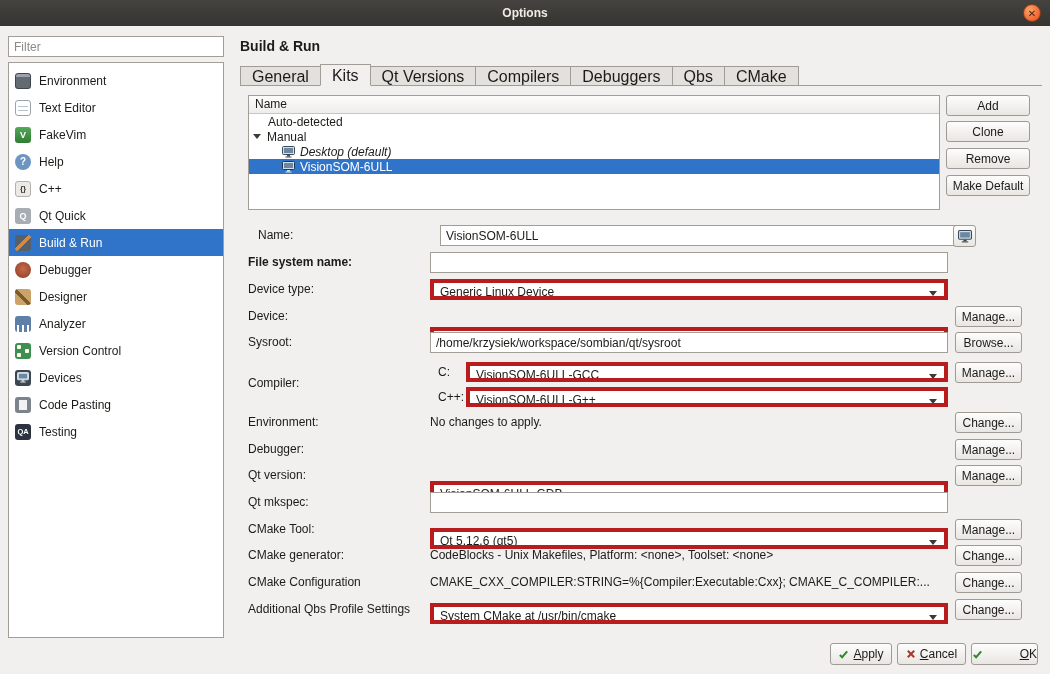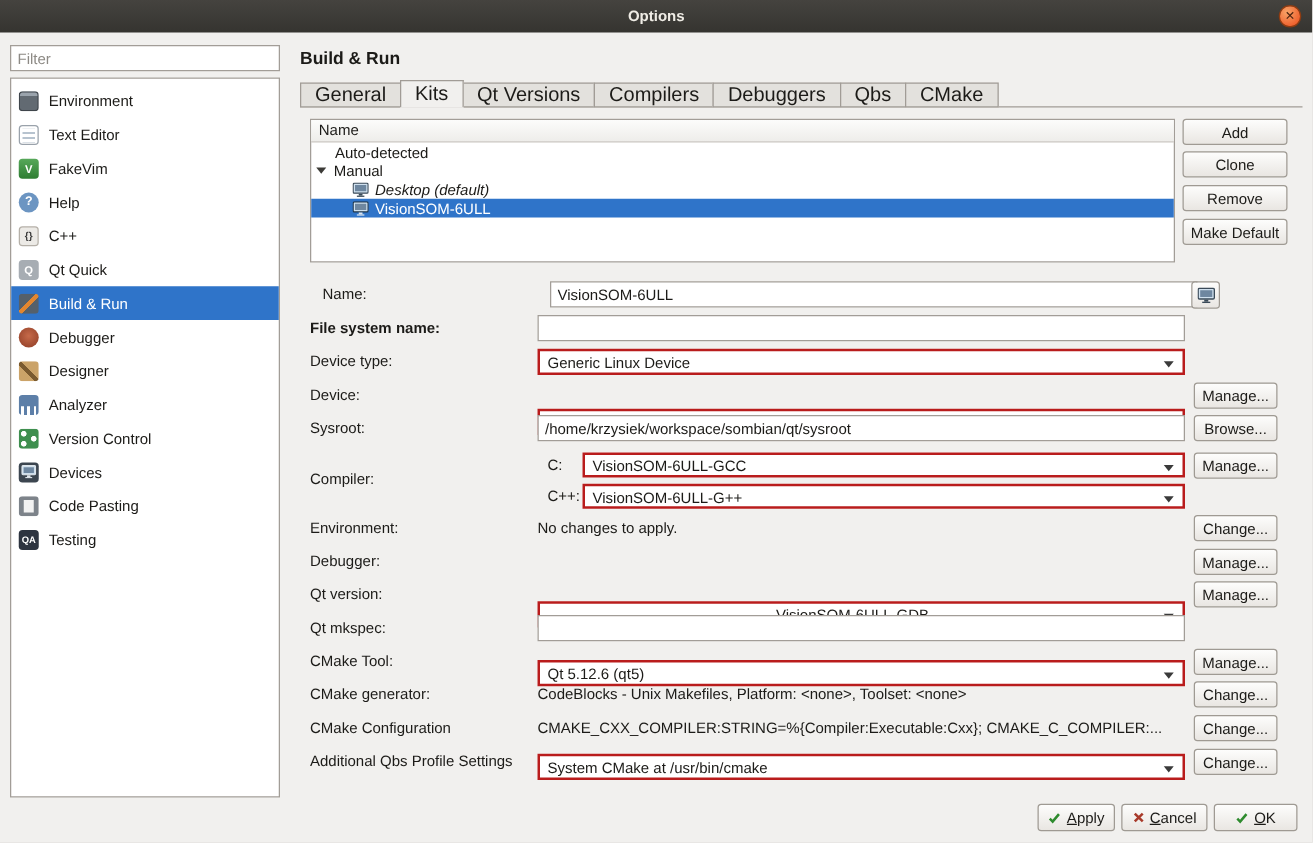--- a/index.html
+++ b/index.html
@@ -70,43 +70,43 @@
   .b-add { position:absolute; left:946px; top:95px;  width:84px; height:21px; }
   .b-clone { position:absolute; left:946px; top:121px; width:84px; height:21px; }
   .b-remove { position:absolute; left:946px; top:148px; width:84px; height:21px; }
   .b-makedef { position:absolute; left:946px; top:175px; width:84px; height:21px; }
   .sidebtn { position:absolute; left:955px; width:67px; height:21px; }
 
   
   .lbl { position:absolute; left:248px; height:21px; line-height:21px; font-size:12px; white-space:nowrap; }
   .ctl { position:absolute; left:430px; width:518px; height:21px; }
   .txt { border:1px solid #a29d97; background:#fff; padding:0 5px; font-size:12px; font-family:inherit; color:#1c1b18; }
-  .combo { border:2px solid #b91c1c; background:#fff; padding:0 20px 0 6px; line-height:19px;
+  .combo { border:4px solid #b91c1c; background:#fff; padding:0 20px 0 6px; line-height:19px;
     position:relative; white-space:nowrap; overflow:hidden; cursor:default; }
   .combo::after { content:""; position:absolute; right:7px; top:8px;
     border-left:4px solid transparent; border-right:4px solid transparent; border-top:5px solid #3a3a3a; }
   .static-val { position:absolute; left:430px; height:21px; line-height:21px; font-size:12px; white-space:nowrap; overflow:hidden; max-width:518px; }
   .sub-lbl { position:absolute; left:438px; width:26px; height:20px; line-height:20px; font-size:12px; }
   .sub-ctl { position:absolute; left:466px; width:482px; height:20px; }
   .kiticon-btn { position:absolute; left:953px; top:225px; width:23px; height:22px; }
 
   
   .y-name    { top:225px;margin-left:10px; }  .y-fs      { top:252px;font-weight:bold; }
   .y-devtype { top:279px; }  .y-device  { top:306px; }
   .y-sysroot { top:332px; }
   .y-compLbl { top:373px; }  .y-compC   { top:362px; }  .y-compCpp { top:387px; }
-  .y-env     { top:412px; }  .y-dbg     { top:439px;text-align:center; }
+  .y-env     { top:412px; }  .y-dbg     { top:439px; }
   .y-qtver   { top:465px; }  .y-mkspec  { top:492px; }
   .y-cmtool  { top:519px; }  .y-cmgen   { top:545px; }
   .y-cmcfg   { top:572px; }  .y-qbs     { top:599px; }
 
   
   .f-apply  { position:absolute; left:830px; top:643px; width:62px; height:22px; gap:4px; }
   .f-cancel { position:absolute; left:897px; top:643px; width:69px; height:22px; gap:4px; }
-  .f-ok     { position:absolute; left:971px; top:643px; width:67px; height:22px; gap:4px; }
+  .f-ok     { position:absolute; left:971px; top:643px; width:67px; height:22px; gap:4px;justify-content:space-between; }
 </style>
 </head>
 <body>
 
 <div class="window">
 
   <div class="titlebar">
     <span class="title">Options</span>
     <div class="close-btn">
       <span>✕</span>

